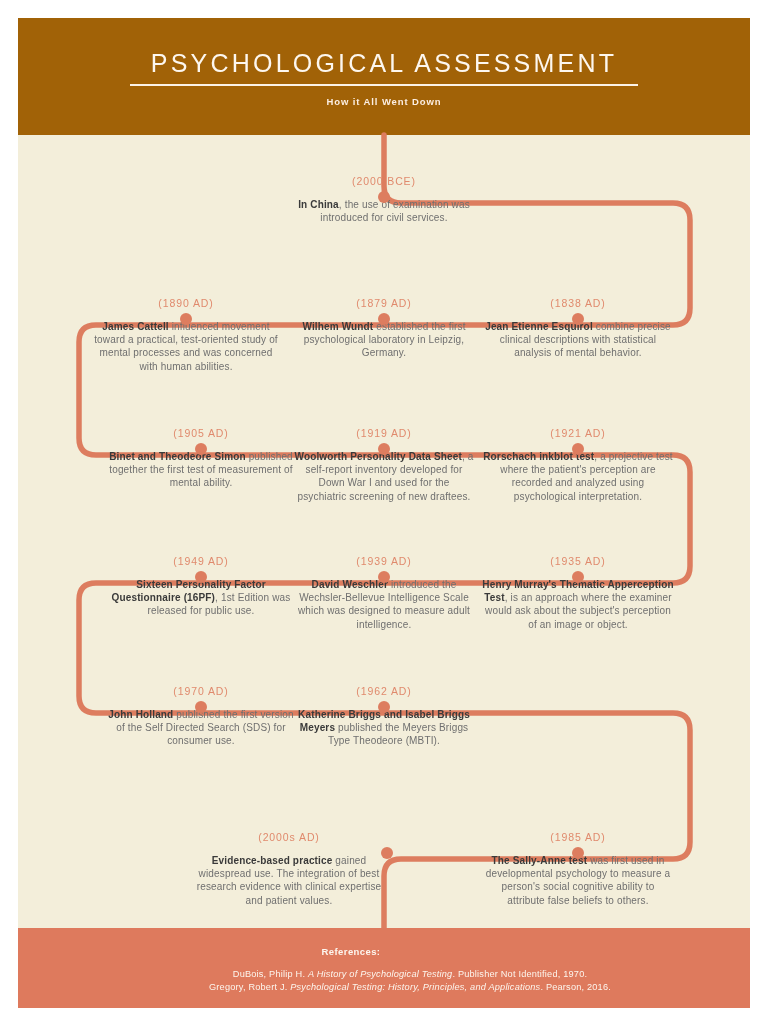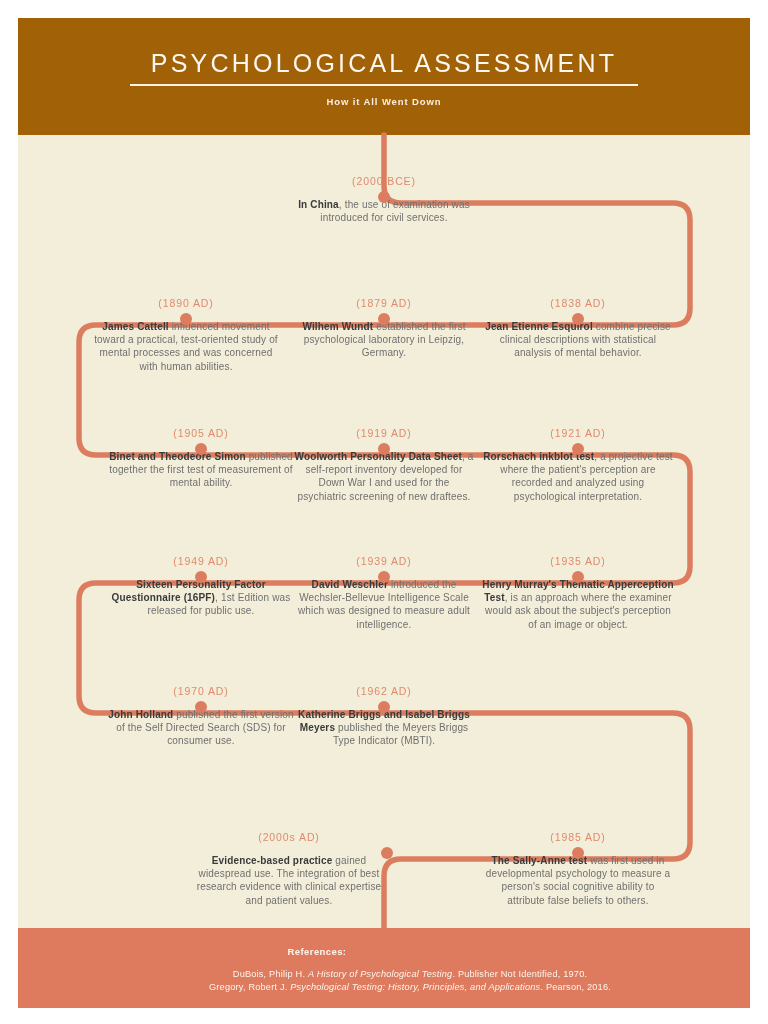--- a/index.html
+++ b/index.html
@@ -78,20 +78,21 @@
   #ref-heading {
     position: absolute;
     left: 0;
     top: 18px;
     width: 598px;
     text-align: center;
     color: #fdf6ee;
     font-size: 9.5px;
     font-weight: 700;
     letter-spacing: 0.4px;
+    padding-left: 34px;
   }
   .ref-line {
     position: absolute;
     left: 0;
     width: 732px;
     text-align: center;
     color: #fdf6ee;
     font-size: 9.2px;
     letter-spacing: 0.2px;
     line-height: 13px;
@@ -248,21 +249,21 @@
 
   <div class="event" style="left:183px; top:667px; width:190px; margin-left:-95px;">
     <div class="year">(1970 AD)</div>
     <div class="dot"></div>
     <div class="body"><b>John Holland</b><span> published the first version of the Self Directed Search (SDS) for consumer use.</span></div>
   </div>
 
   <div class="event" style="left:366px; top:667px; width:186px; margin-left:-93px;">
     <div class="year">(1962 AD)</div>
     <div class="dot"></div>
-    <div class="body"><b>Katherine Briggs and Isabel Briggs Meyers</b><span> published the Meyers Briggs Type Indicator (MBTI).</span></div>
+    <div class="body"><b>Katherine Briggs and Isabel Briggs Meyers</b><span> published the Meyers Briggs Type Theodeore (MBTI).</span></div>
   </div>
 
 
   <div class="event" style="left:271px; top:813px; width:196px; margin-left:-98px;">
     <div class="year">(2000s AD)</div>
     <div class="dot" style="left:auto; right:-6px; margin-left:0;"></div>
     <div class="body"><b>Evidence-based practice</b><span> gained widespread use. The integration of best research evidence with clinical expertise and patient values.</span></div>
   </div>
 
   <div class="event" style="left:560px; top:813px; width:186px; margin-left:-93px;">

